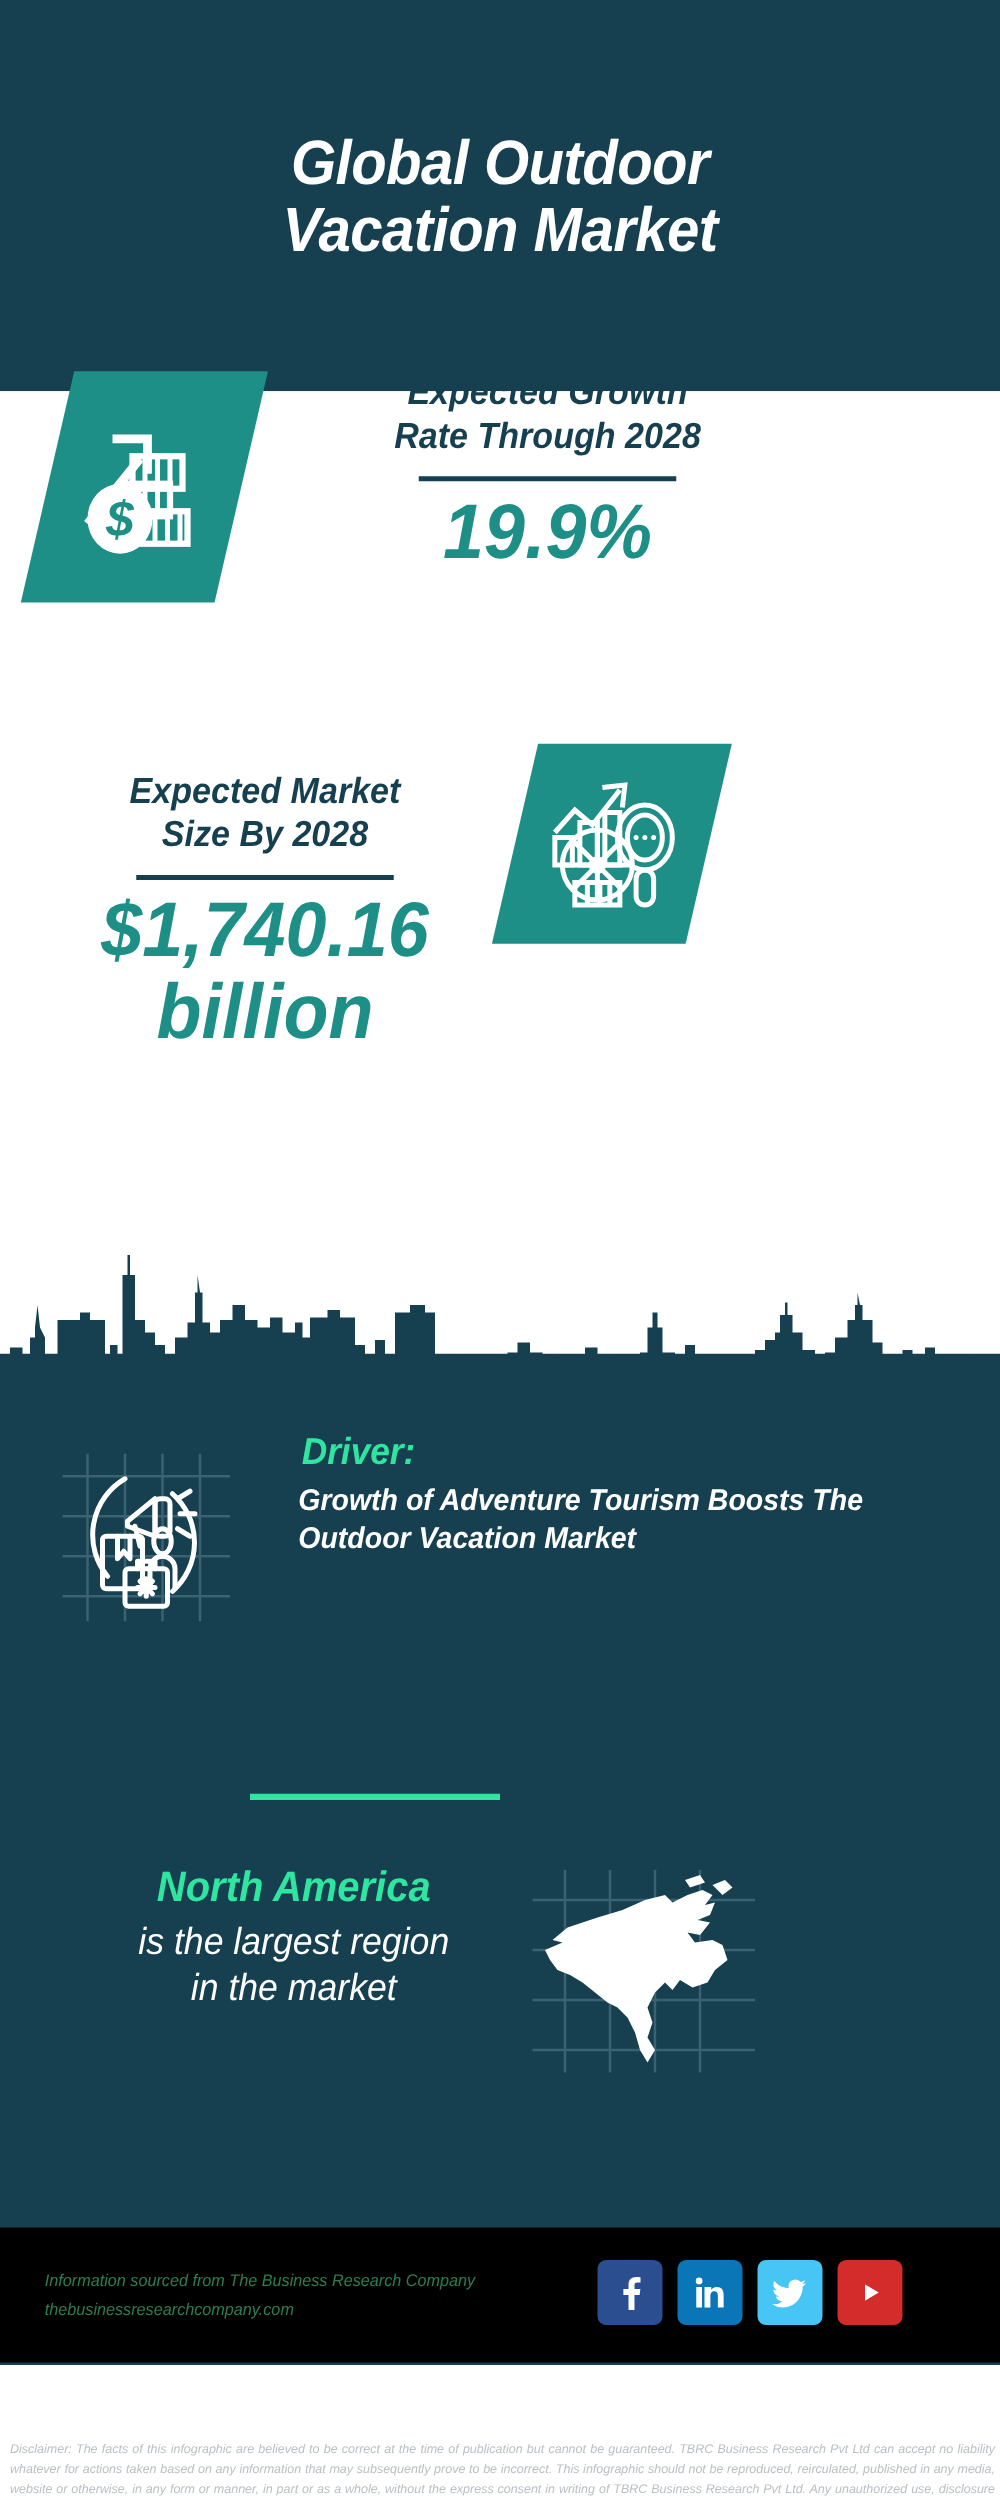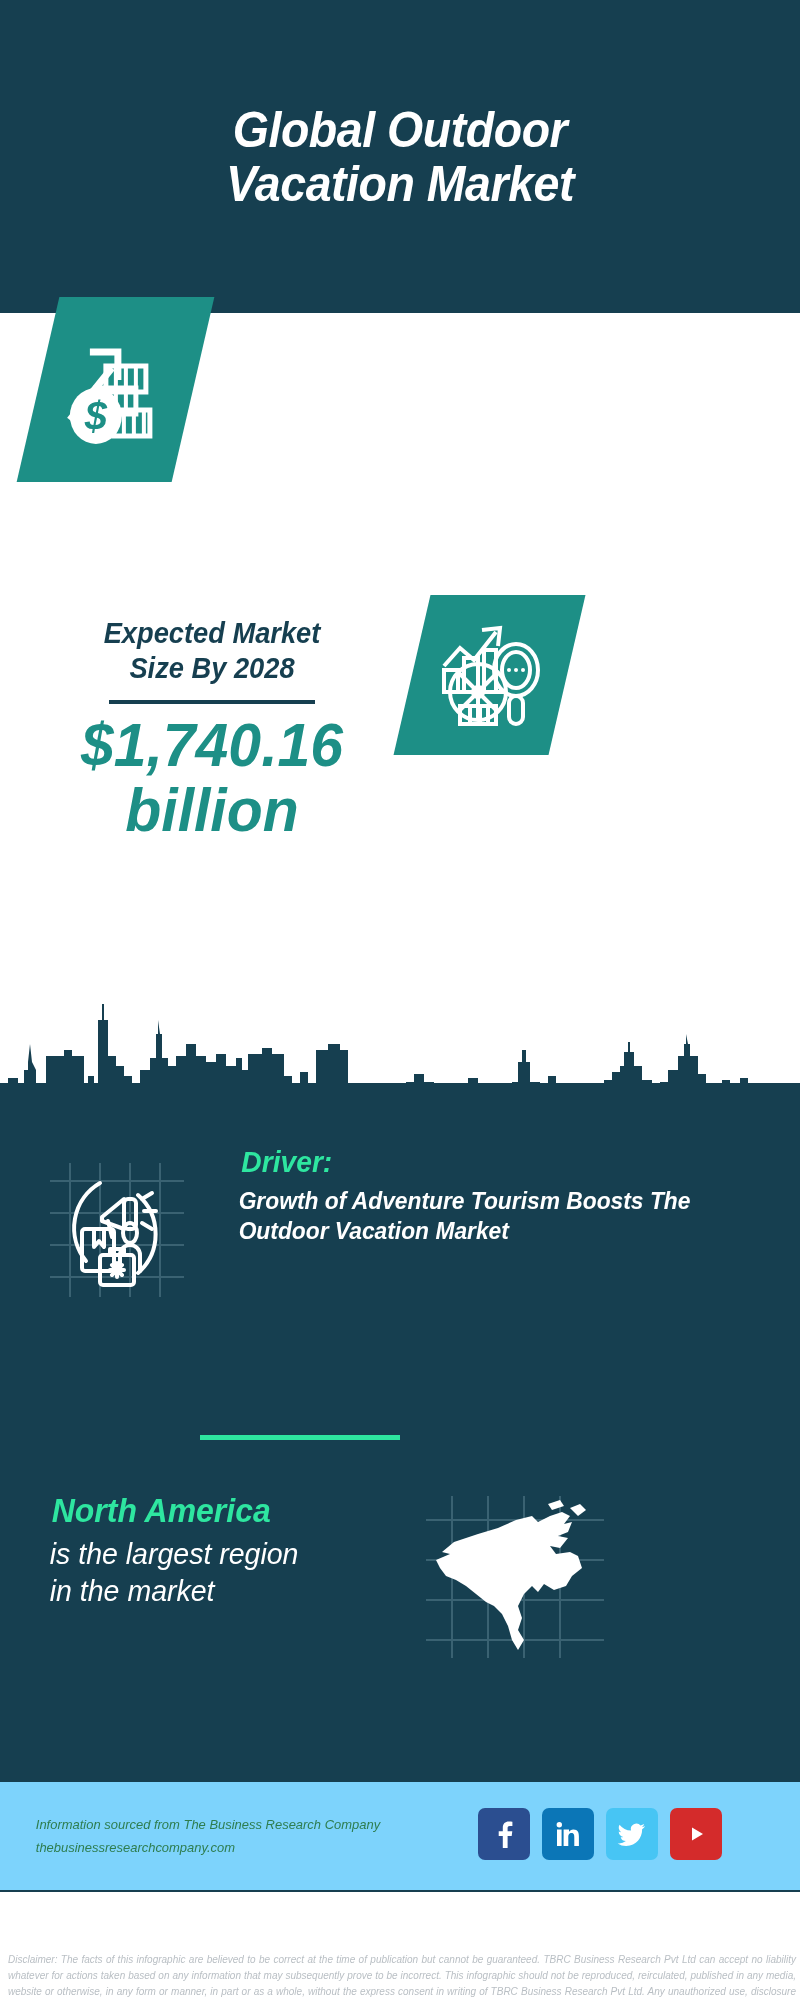--- a/index.html
+++ b/index.html
@@ -86,35 +86,35 @@
     margin-top:6px;transform:scaleX(0.95);
   }
 
   
   .mint-divider{
     position:absolute;left:200px;top:1435px;width:200px;height:5px;background:#2ee6a0;
   }
 
   
   .region-row{position:absolute;left:0;top:1480px;width:800px;height:220px;}
-  .region-text{position:absolute;left:40px;top:10px;width:390px;text-align:left;}
+  .region-text{position:absolute;left:40px;top:10px;width:390px;text-align:center;}
   .region-name{
     color:#2ee6a0;font-weight:bold;font-size:34px;line-height:1.2;
     transform:scaleX(0.94);
   }
   .region-sub{
     color:#ffffff;font-size:30px;line-height:1.25;font-weight:normal;
     margin-top:4px;transform:scaleX(0.95);
   }
   .region-map{position:absolute;left:420px;top:10px;width:190px;height:175px;}
 
   
   .footer{
     position:absolute;left:0;top:1780px;width:800px;height:108px;
-    background:#7dd3fc;border-top:2px solid #163f50;border-bottom:2px solid #163f50;
+    background:#000000;border-top:2px solid #163f50;border-bottom:2px solid #163f50;
   }
   .footer-text{
     position:absolute;left:27px;top:32px;width:440px;
     color:#2e7d4f;font-size:13.5px;line-height:1.7;transform:scaleX(0.96);
   }
   .social-wrap{position:absolute;left:478px;top:26px;display:flex;gap:12px;}
   .social{
     width:52px;height:52px;border-radius:7px;
     display:flex;align-items:center;justify-content:center;
   }
@@ -153,20 +153,28 @@
         <path d="M46 64 L46 90 M56 64 L56 90 M66 64 L66 90" stroke="#fff" stroke-width="4"></path>
         <rect x="54" y="86" width="36" height="26" fill="none" stroke="#fff" stroke-width="5"></rect>
         <path d="M64 86 L64 112 M74 86 L74 112 M84 86 L84 112" stroke="#fff" stroke-width="4"></path>
 
         <ellipse cx="36" cy="92" rx="26" ry="28" fill="#fff"></ellipse>
         <text x="36" y="106" font-family="Liberation Sans, sans-serif" font-size="40" font-weight="bold" fill="#1d8f86" text-anchor="middle">$</text>
       </svg>
     </span>
   </div>
 
+  <div class="block-growth">
+    <div class="stat-head">
+      <div>Expected Growth</div>
+      <div>Rate Through 2028</div>
+    </div>
+    <div class="stat-rule"></div>
+    <div class="stat-value">19.9%</div>
+  </div>
 
   <div class="block-size">
     <div class="stat-head">
       <div>Expected Market</div>
       <div>Size By 2028</div>
     </div>
     <div class="stat-rule"></div>
     <div class="stat-value">
       <div>$1,740.16</div>
       <div>billion</div>

